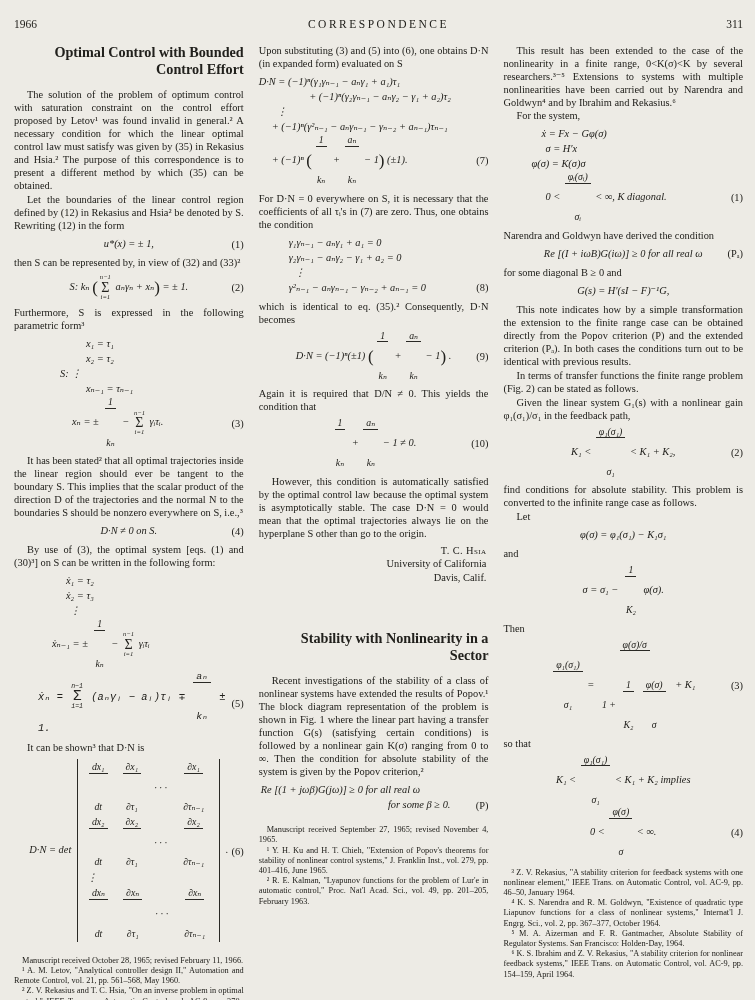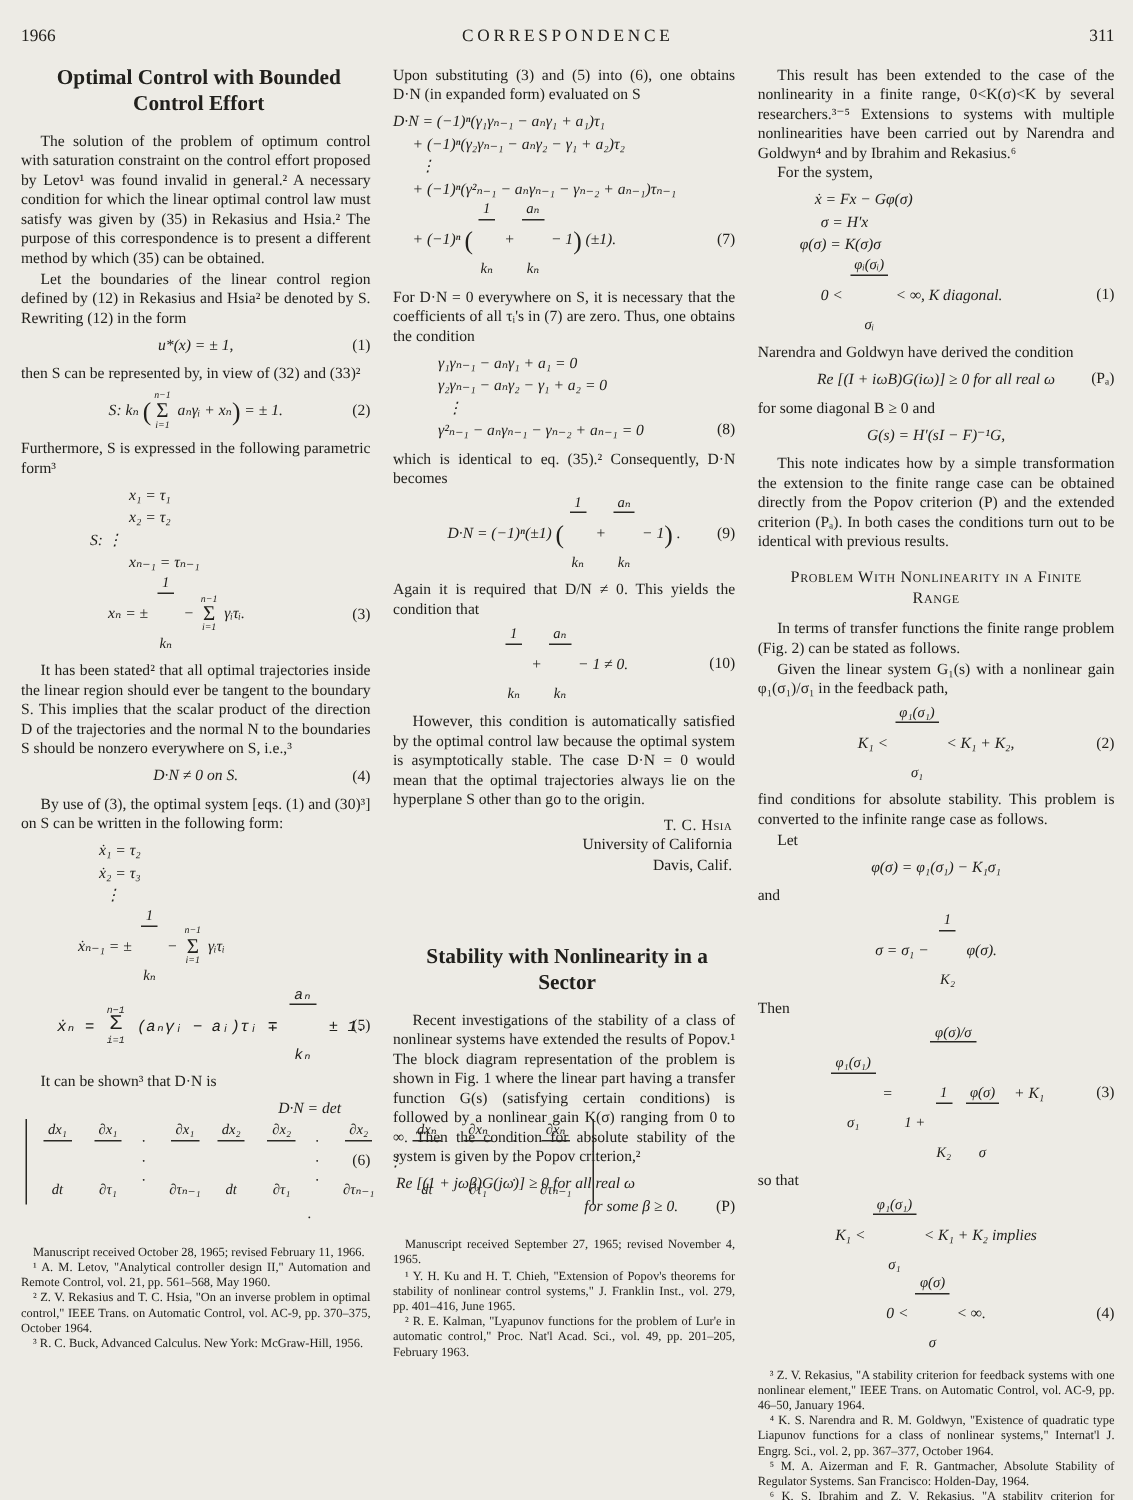--- a/index.html
+++ b/index.html
@@ -9,38 +9,38 @@
     font-family:"Liberation Serif","DejaVu Serif",serif;
   }
   .page{width:755px;height:883px;box-sizing:border-box;padding:18px 12px 0 14px;}
   header{display:flex;align-items:baseline;font-size:11.5px;margin-bottom:14px;}
   .hd-year{width:120px;}
   .hd-title{flex:1;text-align:center;letter-spacing:2.5px;font-size:11.5px;}
   .hd-page{width:120px;text-align:right;}
   .cols{display:flex;gap:15px;}
   .col{width:233px;box-sizing:border-box;font-size:10.4px;line-height:13px;text-align:justify;}
   .col-r{width:243px;}
-  h2.atitle{font-size:14.2px;line-height:17px;font-weight:bold;margin:0 0 10px 4px;text-align:center;}
+  h2.atitle{font-size:14.2px;line-height:17px;font-weight:bold;margin:0 0 10px 4px;text-align:right;}
   h2.atitle2{margin-top:46px;}
   p.body{margin:0 0 1px 0;text-indent:13px;}
   p.nomargin{margin:0;}
   .schead{font-variant:small-caps;text-align:center;letter-spacing:0.4px;margin:10px 18px 7px 18px;line-height:14px;font-size:10.8px;}
   
   .eq{font-style:italic;margin:5px 0 6px 0;}
   .eqline{display:flex;align-items:center;margin:2px 0;position:relative;min-height:13px;}
   .eqc{flex:1;text-align:center;}
   .eqnum{position:absolute;right:0;top:50%;transform:translateY(-50%);font-style:normal;}
   .frac{display:inline-flex;flex-direction:column;align-items:center;vertical-align:middle;margin:0 2px;line-height:1.05;font-size:9.8px;}
   .fn{display:block;padding:0 3px 0.5px 3px;border-bottom:1px solid #2a2925;}
   .fd{display:block;padding:0.5px 3px 0 3px;margin-top:28px;}
   .sum{display:inline-flex;flex-direction:column;align-items:center;vertical-align:middle;line-height:1;margin:0 2px;}
   .slim{font-size:6.6px;line-height:1;}
   .sig{font-size:14px;line-height:0.95;font-style:normal;}
   .big{font-size:17px;vertical-align:middle;line-height:1;font-style:normal;}
-  .det{display:inline-flex;flex-direction:row;gap:4px;vertical-align:middle;
+  .det{display:inline-flex;flex-direction:column;gap:4px;vertical-align:middle;
        border-left:1.2px solid #2a2925;border-right:1.2px solid #2a2925;
        padding:3px 9px;margin:0 3px;}
   .drow{display:flex;gap:11px;align-items:center;}
   
   .sig-block{text-align:right;margin:4px 2px 0 0;line-height:13.5px;}
   .sig-name{font-variant:small-caps;letter-spacing:0.4px;}
   
   .footnotes{margin-top:14px;font-size:8.3px;line-height:10.2px;text-align:justify;}
   .footnotes p{margin:0;text-indent:8px;}
   .fn-gap{margin-top:10px;}
@@ -68,21 +68,21 @@
             <span class="eqnum">(1)</span>
           </div>
         </div>
       <p class="body nomargin" style="text-indent:0">then S can be represented by, in view of (32) and (33)²</p>
       <div class="eq">
           <div class="eqline">
             <span class="eqc"><span>S:  kₙ </span><span class="big">(</span><span class="sum">
                 <span class="slim">n−1</span>
                 <span class="sig">Σ</span>
                 <span class="slim">i=1</span>
-              </span><span> aₙγᵢ + xₙ</span><span class="big">)</span><span> = ± 1.</span></span>
+              </span><span> aₙγₙ + xₙ</span><span class="big">)</span><span> = ± 1.</span></span>
             <span class="eqnum">(2)</span>
           </div>
         </div>
       <p class="body" style="text-indent:0">Furthermore, S is expressed in the following parametric form³</p>
       <div class="eq">
           <div class="eqline">
             <span class="eqc" style="text-align: left; padding-left: 72px;"><span>x₁ = τ₁</span></span>
           </div>
           <div class="eqline">
             <span class="eqc" style="text-align: left; padding-left: 72px;"><span>x₂ = τ₂</span></span>
@@ -209,21 +209,21 @@
       </div>
     </div>
 
     <div class="col">
       <p class="body nomargin" style="text-indent:0">Upon substituting (3) and (5) into (6), one obtains D·N (in expanded form) evaluated on S</p>
       <div class="eq">
           <div class="eqline">
             <span class="eqc" style="text-align: left; padding-left: 0px;"><span>D·N = (−1)ⁿ(γ₁γₙ₋₁ − aₙγ₁ + a₁)τ₁</span></span>
           </div>
           <div class="eqline">
-            <span class="eqc" style="text-align: left; padding-left: 13px;"><span>+ (−1)ⁿ(γ₂γₙ₋₁ − aₙγ₂ − γ₁ + a₂)τ₂</span></span>
+            <span class="eqc" style="text-align: center; padding-left: 13px;"><span>+ (−1)ⁿ(γ₂γₙ₋₁ − aₙγ₂ − γ₁ + a₂)τ₂</span></span>
           </div>
           <div class="eqline">
             <span class="eqc" style="text-align: left; padding-left: 18px;"><span>⋮</span></span>
           </div>
           <div class="eqline">
             <span class="eqc" style="text-align: left; padding-left: 13px;"><span>+ (−1)ⁿ(γ²ₙ₋₁ − aₙγₙ₋₁ − γₙ₋₂ + aₙ₋₁)τₙ₋₁</span></span>
           </div>
           <div class="eqline">
             <span class="eqc" style="text-align: left; padding-left: 13px;"><span>+ (−1)ⁿ </span><span class="big">(</span><span class="frac">
                 <span class="fn"><span>1</span></span>
@@ -329,21 +329,20 @@
             <span class="eqnum">(Pₐ)</span>
           </div>
         </div>
       <p class="body" style="text-indent:0">for some diagonal B ≥ 0 and</p>
       <div class="eq">
           <div class="eqline">
             <span class="eqc"><span>G(s) = H′(sI − F)⁻¹G,</span></span>
           </div>
         </div>
       <p class="body">This note indicates how by a simple transformation the extension to the finite range case can be obtained directly from the Popov criterion (P) and the extended criterion (Pₐ). In both cases the conditions turn out to be identical with previous results.</p>
-      <div class="schead">Problem With Nonlinearity in a Finite Range</div>
       <p class="body">In terms of transfer functions the finite range problem (Fig. 2) can be stated as follows.</p>
       <p class="body">Given the linear system G₁(s) with a nonlinear gain φ₁(σ₁)/σ₁ in the feedback path,</p>
       <div class="eq">
           <div class="eqline">
             <span class="eqc"><span>K₁ &lt; </span><span class="frac">
                 <span class="fn"><span>φ₁(σ₁)</span></span>
                 <span class="fd"><span>σ₁</span></span>
               </span><span> &lt; K₁ + K₂,</span></span>
             <span class="eqnum">(2)</span>
           </div>

